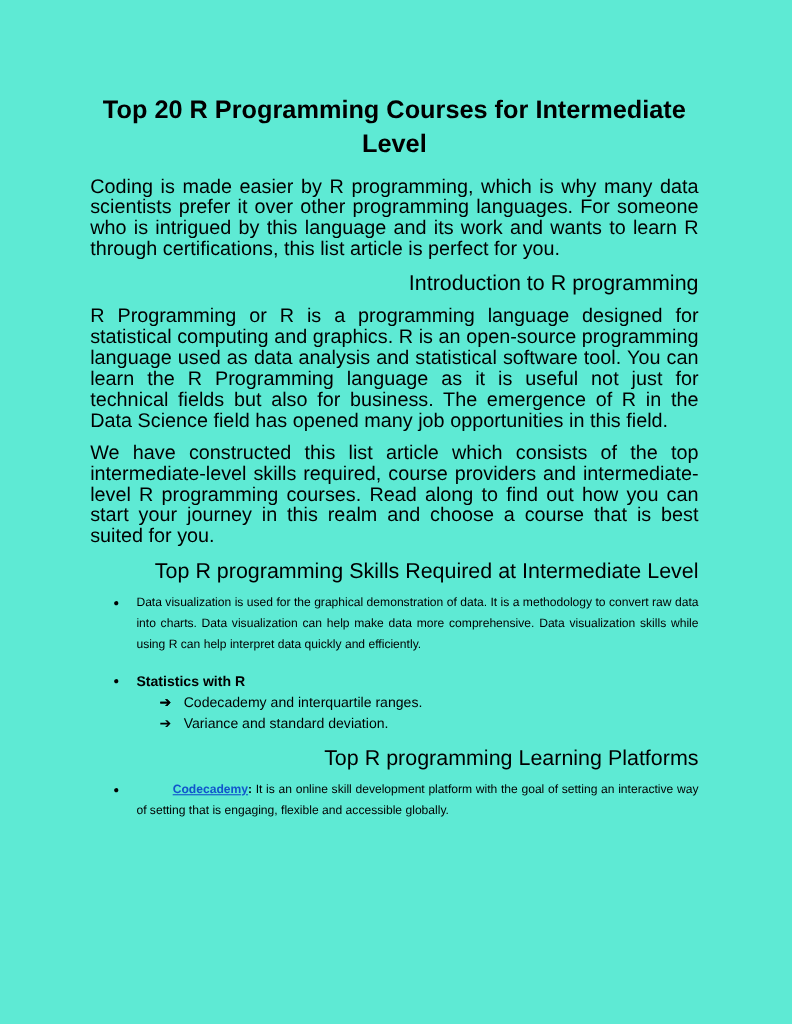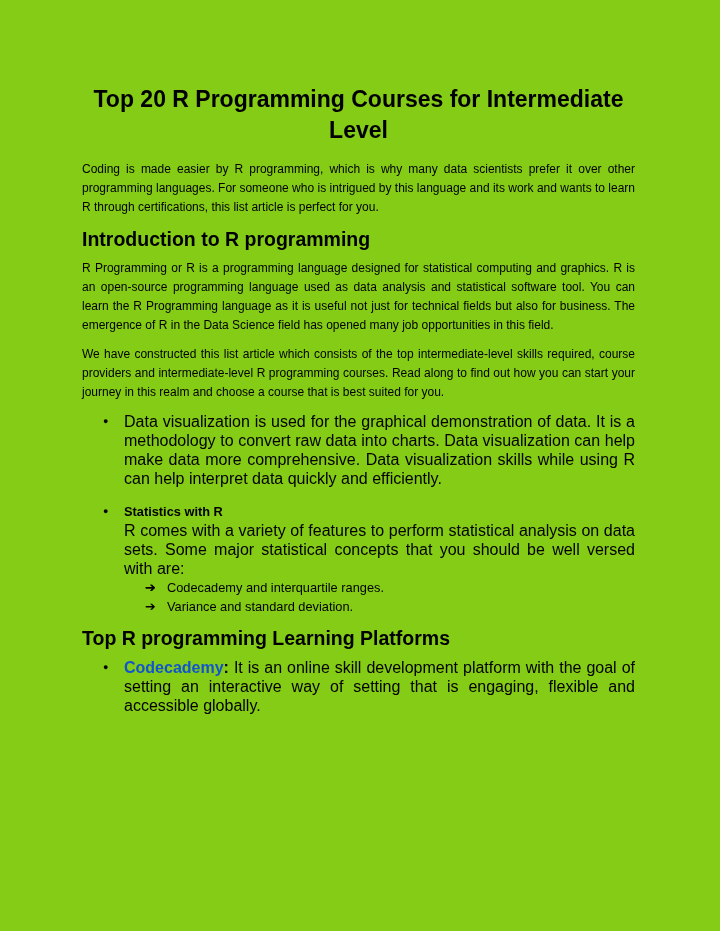--- a/index.html
+++ b/index.html
@@ -7,90 +7,91 @@
     width: 720px; height: 931px;
     background: #ffffff;
     font-family: "Liberation Sans", "DejaVu Sans", sans-serif;
     color: #000000;
     overflow: hidden;
   }
   .page {
     box-sizing: border-box;
     width: 720px; height: 931px;
     padding: 84px 85px 0 82px;
-    background: #84cc16;
+    background: #5eead4;
   }
   h1.doc-title {
     font-size: 23px; line-height: 31px; font-weight: bold;
     text-align: center; margin: 0 0 14px 0; color: #000;
   }
   h2.doc-h2 {
-    font-size: 19.5px; line-height: 24px; font-weight: bold;
-    margin: 10px 0 8px 0; color: #000;
+    font-size: 19.5px; line-height: 24px; font-weight: normal;
+    margin: 10px 0 8px 0; color: #000; text-align: right;
   }
   p.doc-p {
-    font-size: 12px; line-height: 19px;
+    font-size: 18px; line-height: 19px;
     text-align: justify; margin: 0 0 10px 0; color: #000;
   }
   ul.bullets {
     list-style: none; margin: 0 0 10px 0; padding: 0 0 0 42px;
   }
   ul.bullets > li { position: relative; margin: 0 0 14px 0; }
   ul.bullets > li:last-child { margin-bottom: 0; }
   .marker-dot {
     position: absolute; left: -21px; top: 0;
     font-size: 9px; line-height: 19px; color: #000;
   }
   .li-title {
     font-size: 12.8px; line-height: 19px; font-weight: bold; color: #000;
   }
   .li-body {
-    font-size: 16px; line-height: 19px; text-align: justify; color: #000;
+    font-size: 11px; line-height: 19px; text-align: justify; color: #000;
   }
   ul.arrows {
     list-style: none; margin: 0; padding: 0 0 0 43px;
   }
   ul.arrows > li {
     position: relative;
     font-size: 12.8px; line-height: 19px; color: #000;
     text-align: left;
   }
   .marker-arrow {
     position: absolute; left: -22px; top: 0;
     font-size: 12.8px; line-height: 19px; color: #000;
   }
   a.doc-link {
-    color: #1155cc; font-weight: bold; 
+    color: #1155cc; font-weight: bold; text-decoration: underline;
     cursor: pointer;
+    margin-left: 33px;
   }
   .sep-bold { font-weight: bold; color: #000; }
 </style>
 </head>
 <body>
 
 <div class="page">
 
   <h1 class="doc-title">Top 20 R Programming Courses for Intermediate Level</h1>
 
   <p class="doc-p">Coding is made easier by R programming, which is why many data scientists prefer it over other programming languages.  For someone who is intrigued by this language and its work and wants to learn R through certifications, this list article is perfect for you.</p>
 
   <h2 class="doc-h2">Introduction to R programming</h2>
   <p class="doc-p">R Programming or R is a programming language designed for statistical computing and graphics. R is an open-source programming language used as data analysis and statistical software tool. You can learn the R Programming language as it is useful not just for technical fields but also for business. The emergence of R in the Data Science field has opened many job opportunities in this field.</p>
   <p class="doc-p">We have constructed this list article which consists of the top intermediate-level skills required, course providers and intermediate-level R programming courses. Read along to find out how you can start your journey in this realm and choose a course that is best suited for you.</p>
 
+  <h2 class="doc-h2">Top R programming Skills Required at Intermediate Level</h2>
 
   <ul class="bullets">
     <li>
       <span class="marker-dot">●</span>
       <div class="li-body">Data visualization is used for the graphical demonstration of data. It is a methodology to convert raw data into charts. Data visualization can help make data more comprehensive. Data visualization skills while using R can help interpret data quickly and efficiently.</div>
     </li>
     <li>
       <span class="marker-dot">●</span>
       <div class="li-title">Statistics with R</div>
-      <div class="li-body">R comes with a variety of features to perform statistical analysis on data sets. Some major statistical concepts that you should be well versed with are:</div>
       <ul class="arrows">
         <li>
           <span class="marker-arrow">➔</span>
         </li>
         <li>
           <span class="marker-arrow">➔</span>
           <span>Codecademy and interquartile ranges.</span>
         </li>
         <li>
           <span class="marker-arrow">➔</span>

